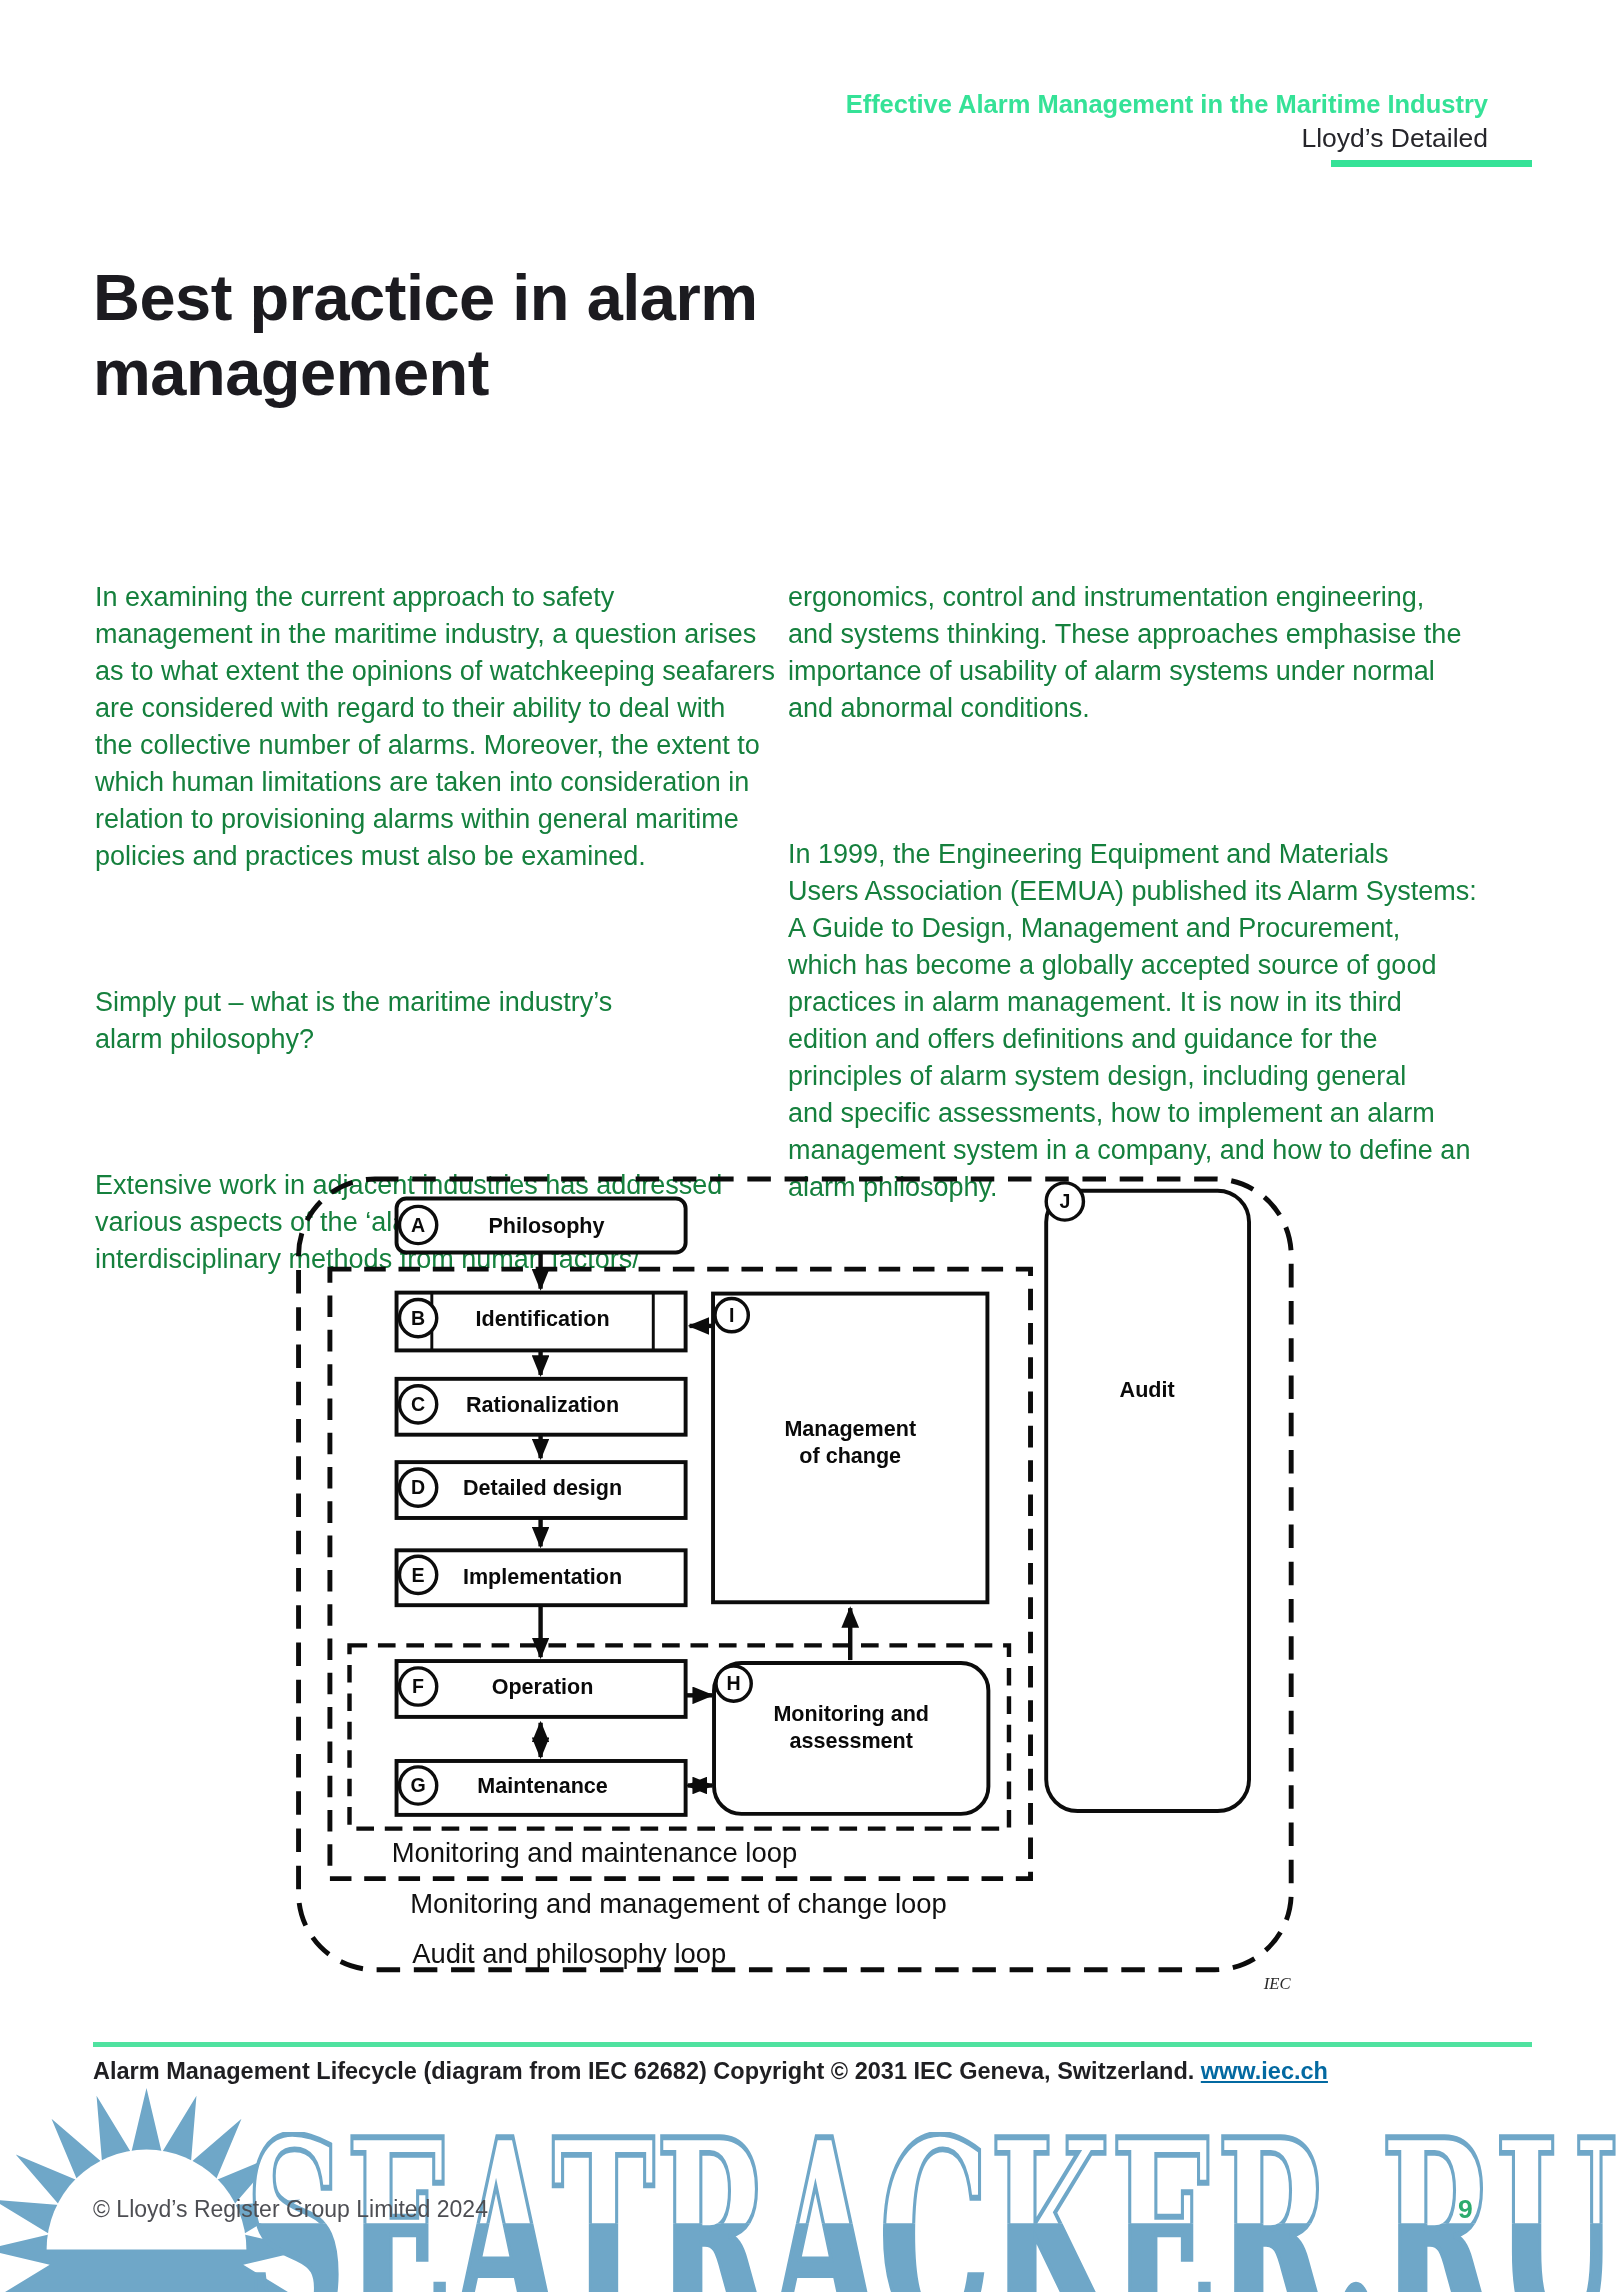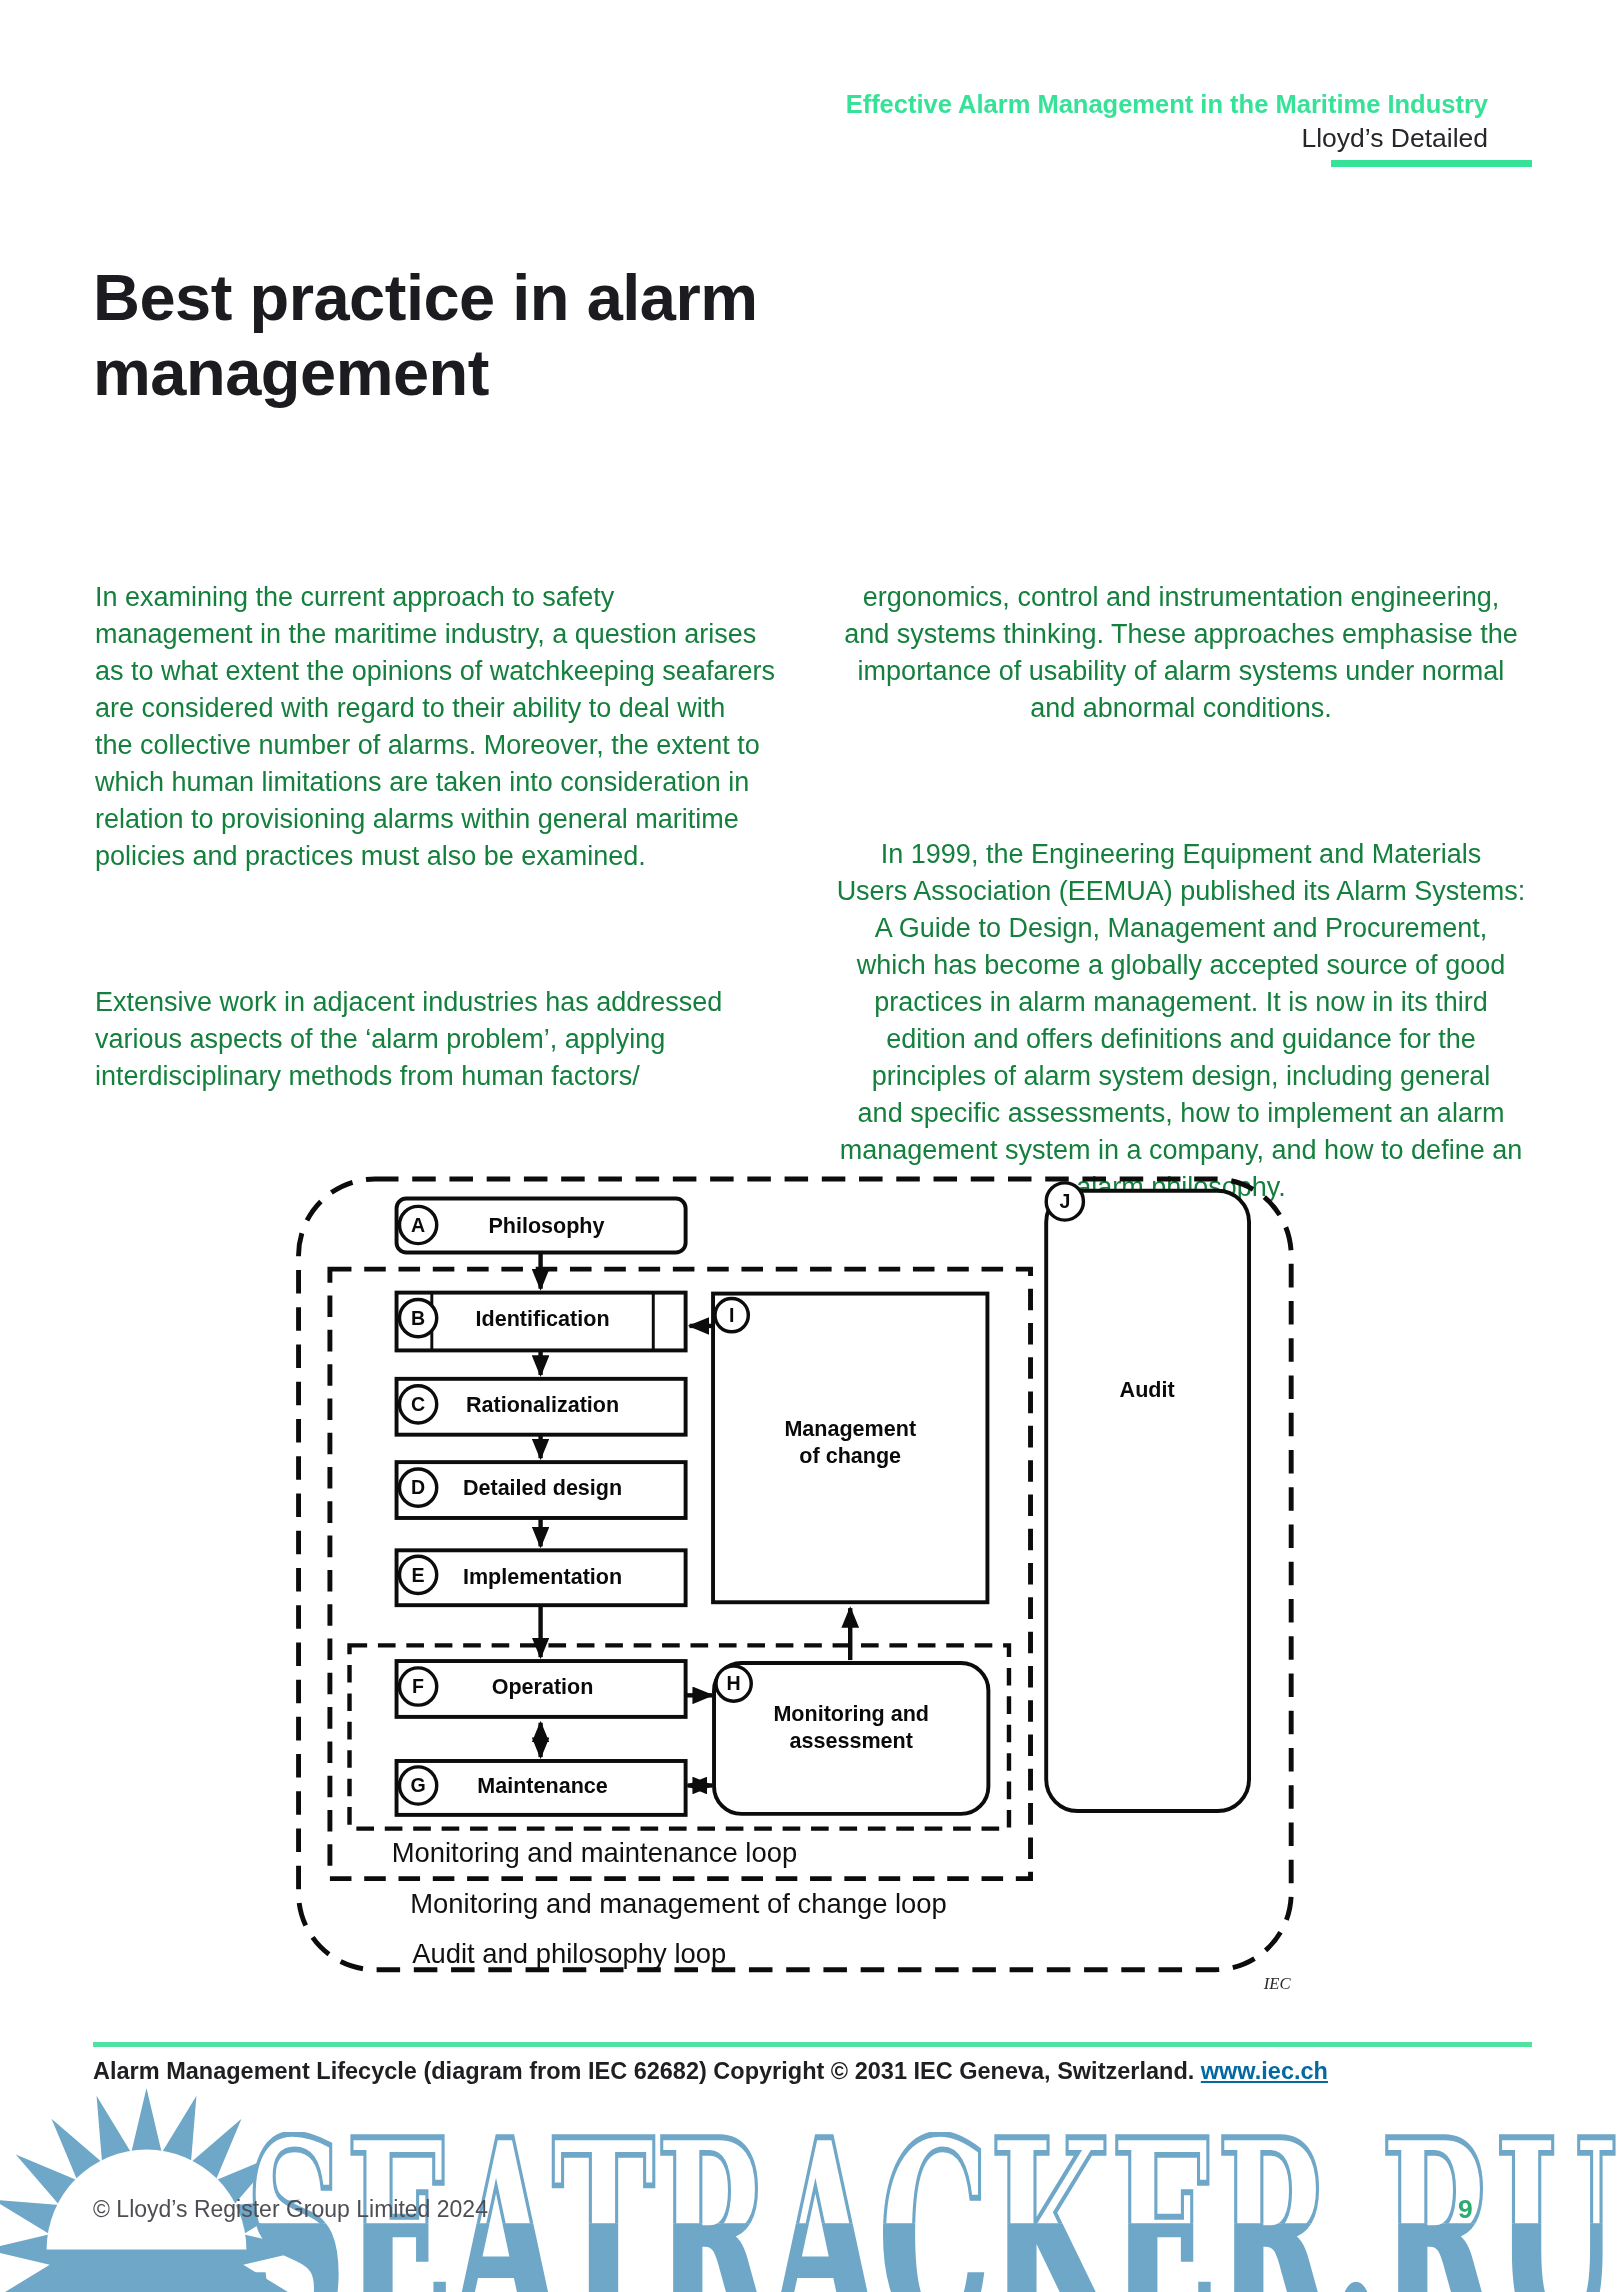--- a/index.html
+++ b/index.html
@@ -15,21 +15,21 @@
   .hdr-brand { font-size:26.5px; font-weight:400; color:#26262b; margin-top:3.9px; padding-right:44px; white-space:pre; }
   .hdr-bar { position:absolute; top:160px; right:89px; width:201px; height:6.9px; background:#35e297; }
   
   .doc-title {
     position:absolute; left:93px; top:248px; font-size:65px; line-height:75px;
     font-weight:bold; color:#1c1b20; letter-spacing:-0.5px; white-space:pre;margin-top:12px;
   }
   
   .col { position:absolute; top:505px; font-size:27px; line-height:37px; color:#15803d; white-space:pre; }
   .col-left  { left:95px;  width:702px; }
-  .col-right { left:828px; width:706px;text-align:center; }
+  .col-right { left:788px; width:706px; }
   .col p { margin-bottom:35px; white-space:pre; }
   .ital { }
   
   .diagram { position:absolute; left:225px; top:1176px; }
   .diagram .nlabel { font-family:"Liberation Sans",sans-serif; font-size:22px; font-weight:bold; fill:#0a0a0a; }
   .diagram .letter { font-family:"Liberation Sans",sans-serif; font-size:20px; font-weight:bold; fill:#0a0a0a; }
   .diagram .loop-label { font-family:"Liberation Sans",sans-serif; font-size:28px; font-weight:400; fill:#111; }
   .diagram .credit { font-family:"Liberation Serif",serif; font-size:17px; font-style:italic; fill:#2a2a2a; }
   .box { fill:#ffffff; stroke:#0c0c0c; stroke-width:4; }
   .circ { fill:#ffffff; stroke:#0c0c0c; stroke-width:3.5; }
@@ -62,20 +62,22 @@
 
   <div class="col col-left">
     <p>In examining the current approach to safety
 management in the maritime industry, a question arises
 as to what extent the opinions of watchkeeping seafarers
 are considered with regard to their ability to deal with
 the collective number of alarms. Moreover, the extent to
 which human limitations are taken into consideration in
 relation to provisioning alarms within general maritime
 policies and practices must also be examined.</p>
+    <p>Simply put – what is the maritime industry’s
+alarm philosophy?</p>
     <p>Extensive work in adjacent industries has addressed
 various aspects of the ‘alarm problem’, applying
 interdisciplinary methods from human factors/</p>
   </div>
 
   <div class="col col-right">
     <p>ergonomics, control and instrumentation engineering,
 and systems thinking. These approaches emphasise the
 importance of usability of alarm systems under normal
 and abnormal conditions.</p>

